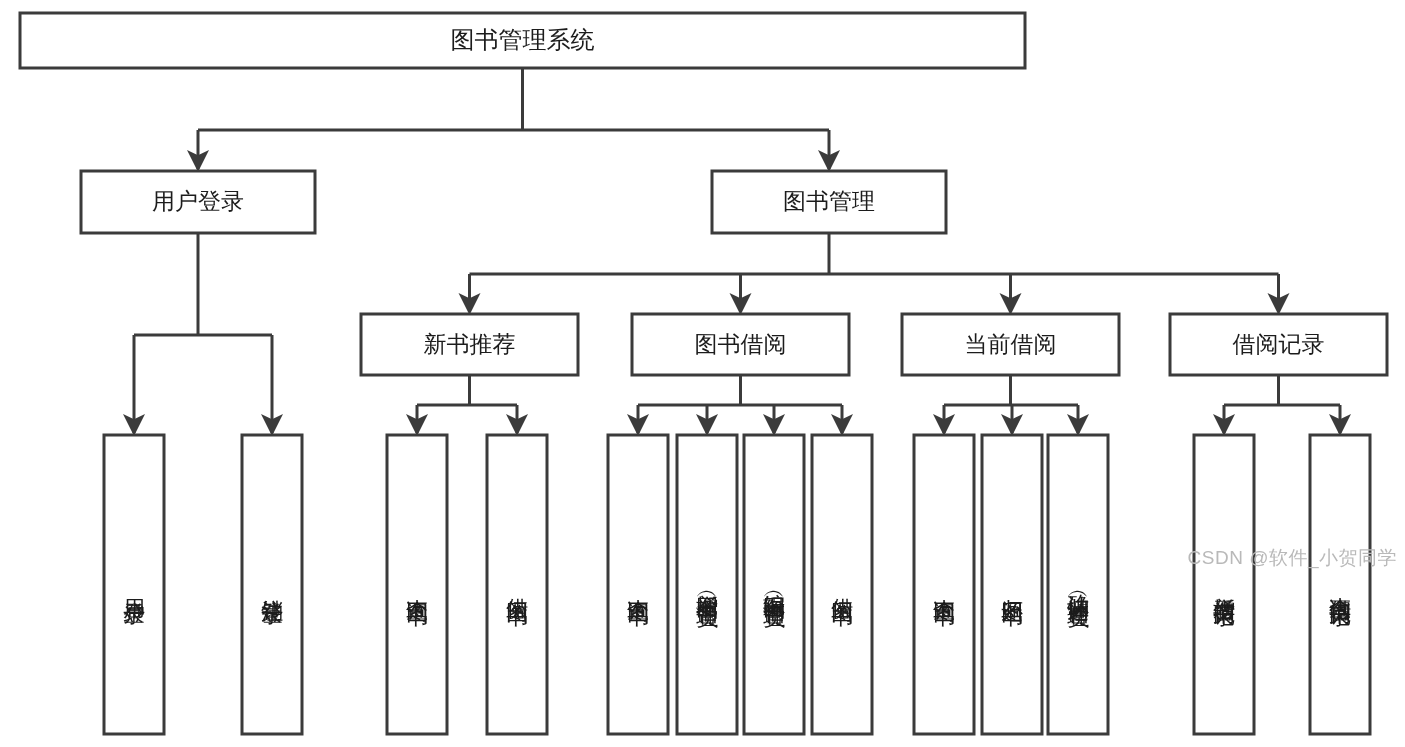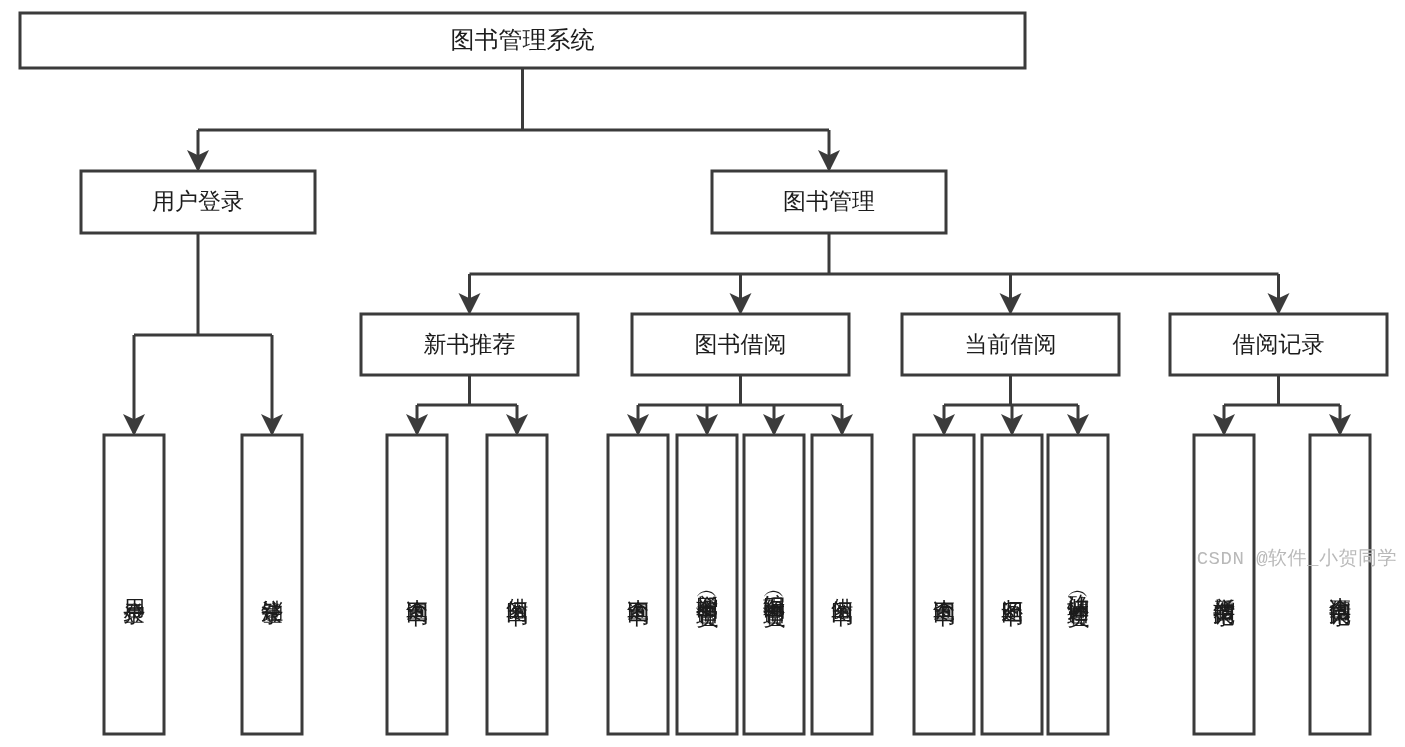--- a/index.html
+++ b/index.html
@@ -33,21 +33,21 @@
     font-size:22px;
     line-height:1.12;
     color:#1c1c1c;
     letter-spacing:2px;
     white-space:nowrap;
     pointer-events:none;
   }
   .watermark{
     position:absolute;
     right:8px;bottom:4px;
-    font-family:Liberation Mono, monospace;
+    font-family:Liberation Sans, sans-serif;
     font-size:19px;
     color:#b9b9b9;
     white-space:nowrap;
     letter-spacing:0.5px;
   }
 </style>
 </head>
 <body>
 
 <div id="diagram-root">

